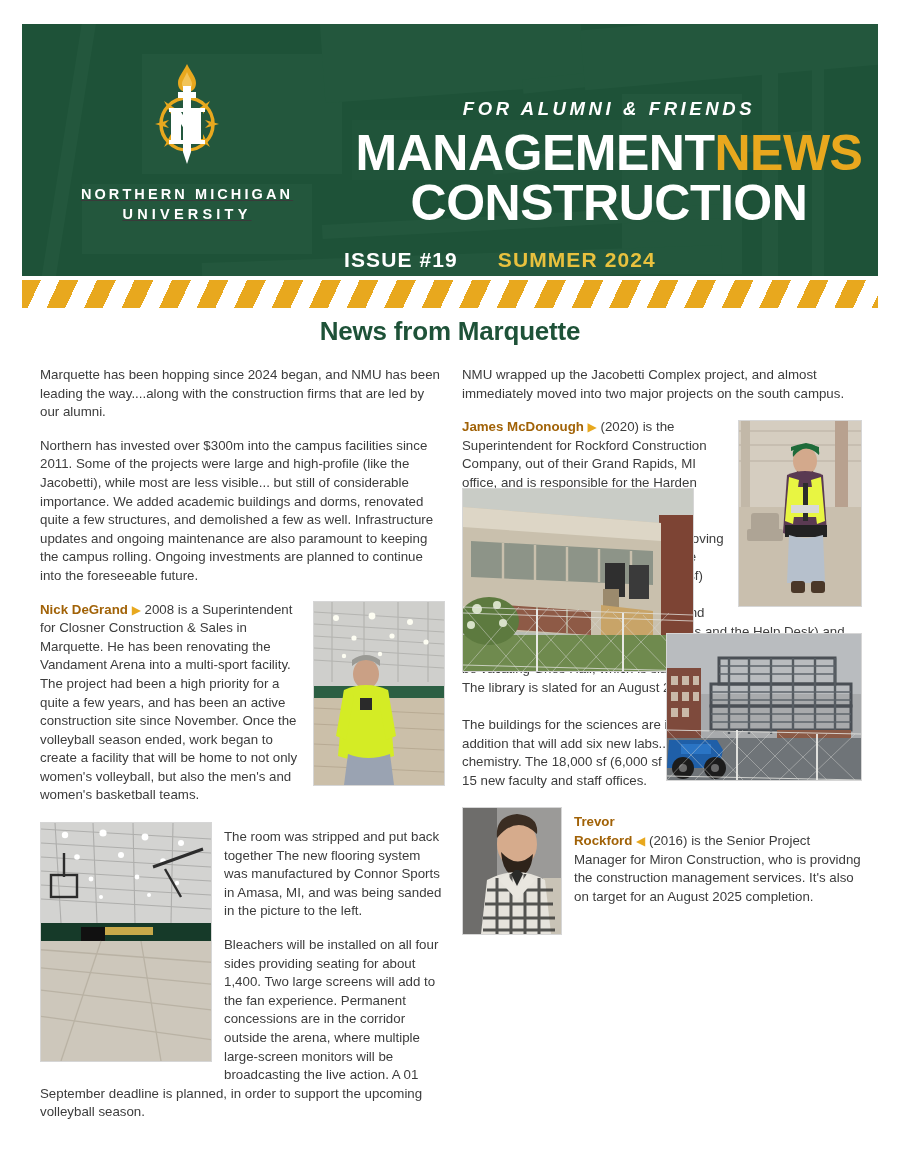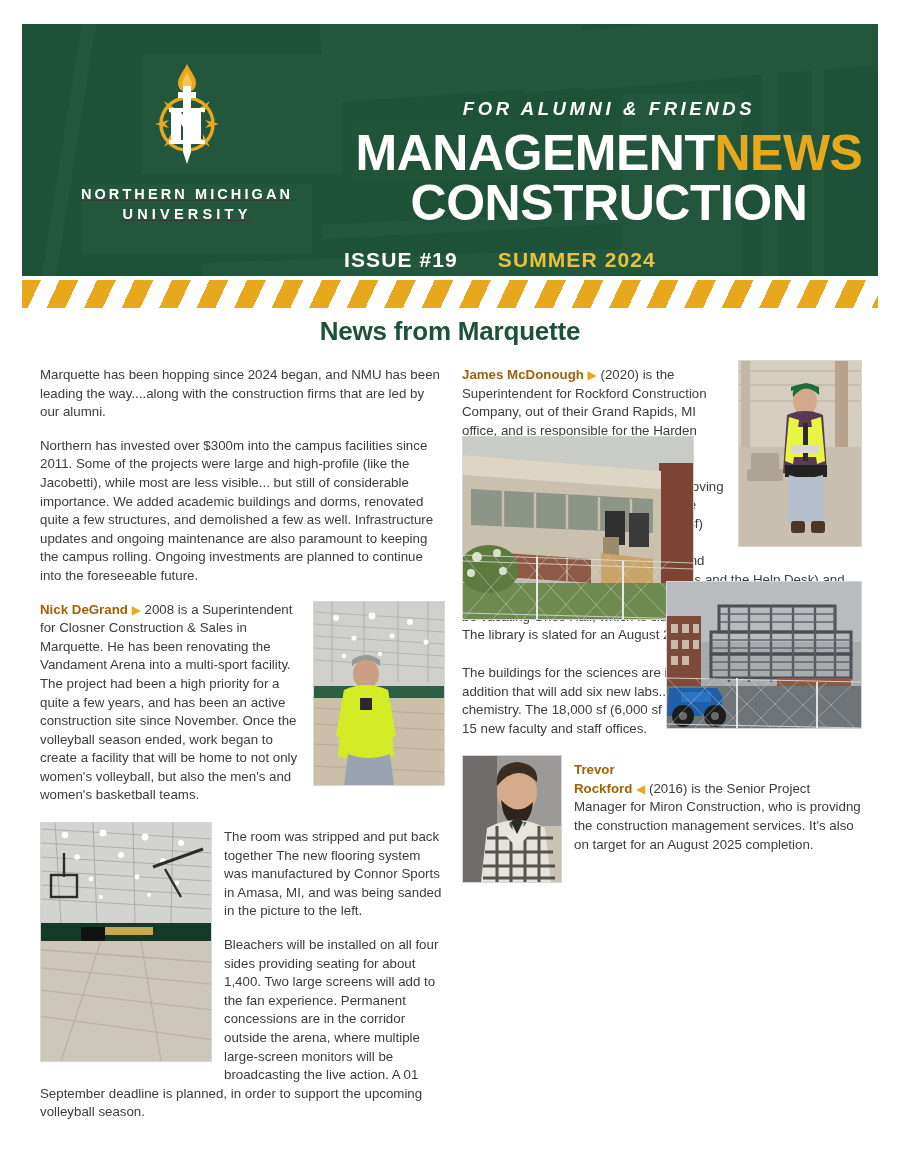--- a/index.html
+++ b/index.html
@@ -264,20 +264,21 @@
 
     <p>The room was stripped and put back together  The new flooring system was manufactured by Connor Sports in Amasa, MI, and was being sanded in the picture to the left.</p>
 
     <p>Bleachers will be installed on all four sides providing seating for about 1,400.  Two large screens will add to the fan experience.  Permanent concessions are in the corridor outside the arena, where multiple large-screen monitors will be broadcasting the live action. A 01 September deadline is planned, in order to support the upcoming volleyball season.</p>
 
     <div class="clr"></div>
   </div>
 
   <div class="col col-right">
 
+    <p>NMU wrapped up the Jacobetti Complex project, and almost immediately moved into two major projects on the south campus.</p>
 
     <div class="photo ph-james">
       <svg viewBox="0 0 122 185" preserveAspectRatio="none" style="width:100%;height:100%;display:block;">
         <rect width="122" height="185" fill="#cdc4b6"></rect>
         <rect width="122" height="92" fill="#d5cdc0"></rect>
         <g stroke="#b9b0a1" stroke-width="1.2">
           <line x1="0" y1="10" x2="122" y2="10"></line>
             <line x1="0" y1="24" x2="122" y2="24"></line>
           <line x1="0" y1="40" x2="122" y2="40"></line>
         </g>

